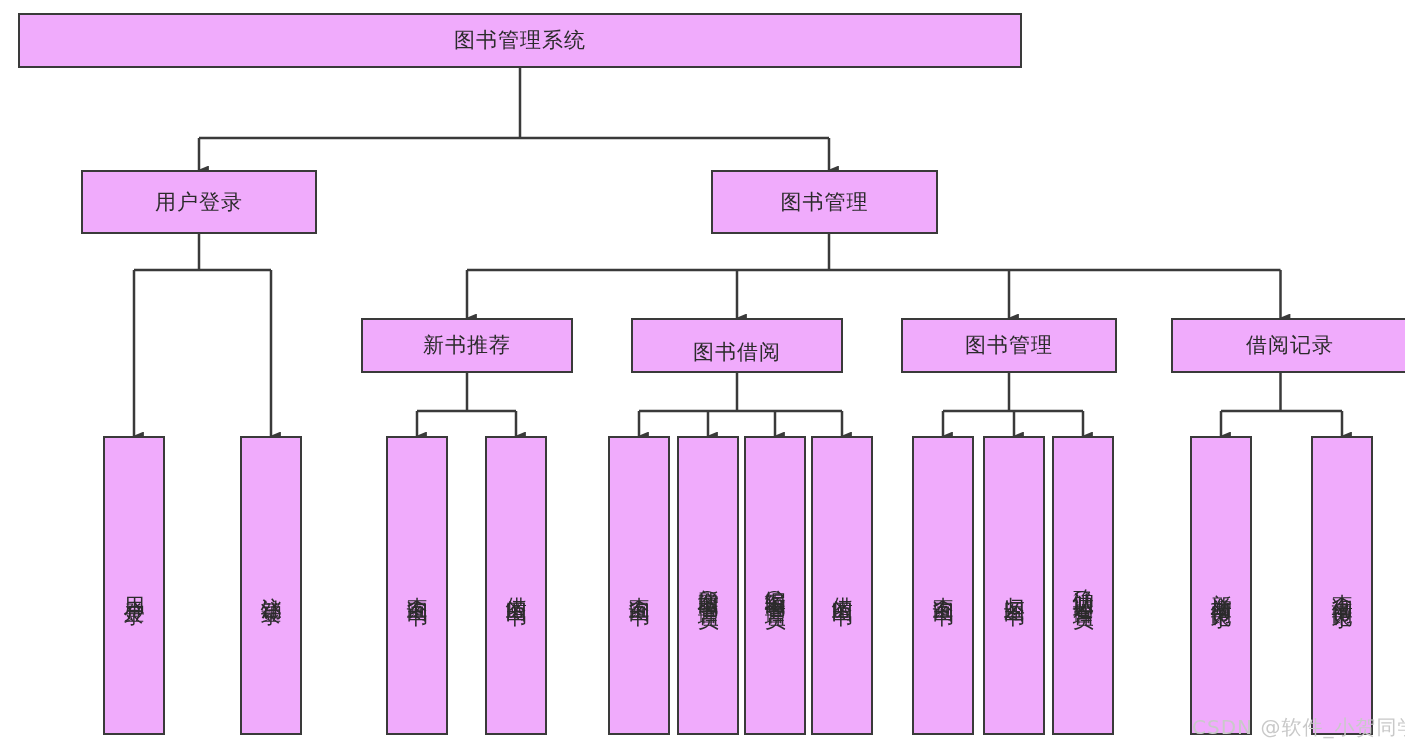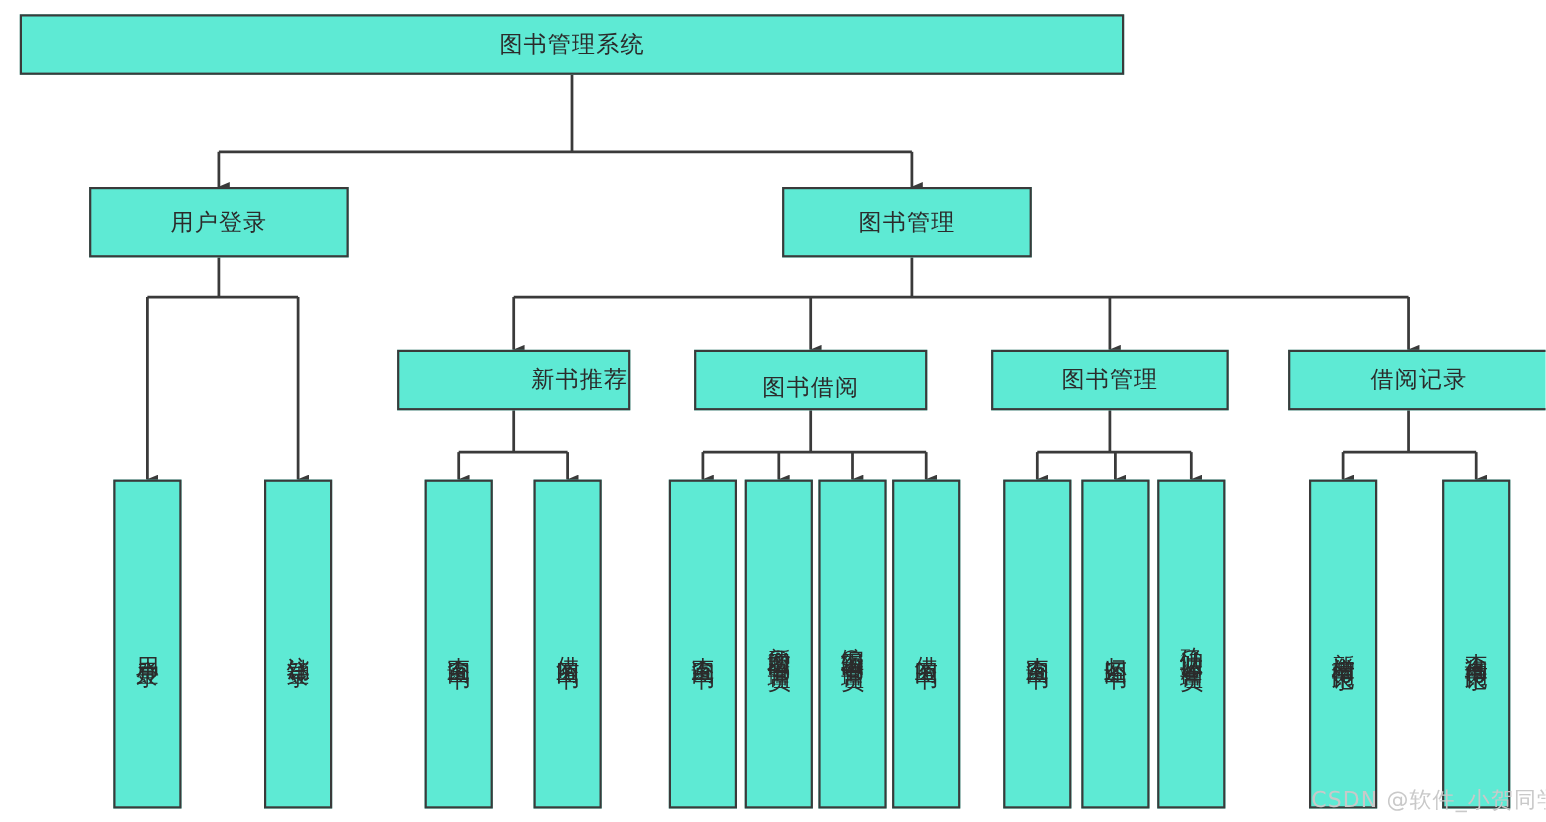--- a/index.html
+++ b/index.html
@@ -8,21 +8,21 @@
     background:#ffffff;
     font-family:"DejaVu Sans","Liberation Sans",sans-serif;
     overflow:hidden;
     position:relative;
   }
   #diagram{position:absolute;left:0;top:0;width:1405px;height:747px;}
   .svg-layer{position:absolute;left:0;top:0;width:1405px;height:747px;}
   .node{
     position:absolute;
     box-sizing:border-box;
-    background:#5eead4;
+    background:#f0abfc;
     border:2.5px solid #3a3a3a;
     display:flex;
     align-items:center;
     justify-content:center;
     overflow:hidden;
   }
   .node-label{
     color:#2b2b2b;
     font-size:21px;
     line-height:1.25;
@@ -99,21 +99,21 @@
   <div id="node-layer">
       <div class="node" style="left: 18px; top: 13px; width: 1004px; height: 55px; border-color: rgb(58, 58, 58);">
         <span class="node-label" style="color: rgb(43, 43, 43);">图书管理系统</span>
       </div>
       <div class="node" style="left: 81px; top: 170px; width: 236px; height: 64px; border-color: rgb(58, 58, 58);">
         <span class="node-label" style="color: rgb(43, 43, 43);">用户登录</span>
       </div>
       <div class="node" style="left: 711px; top: 170px; width: 227px; height: 64px; border-color: rgb(58, 58, 58);">
         <span class="node-label" style="color: rgb(43, 43, 43);">图书管理</span>
       </div>
-      <div class="node" style="left: 361px; top: 318px; width: 212px; height: 55px; border-color: rgb(58, 58, 58); justify-content: flex-end;">
+      <div class="node" style="left: 361px; top: 318px; width: 212px; height: 55px; border-color: rgb(58, 58, 58);">
         <span class="node-label" style="color: rgb(43, 43, 43);">新书推荐</span>
       </div>
       <div class="node" style="left: 631px; top: 318px; width: 212px; height: 55px; border-color: rgb(58, 58, 58);">
         <span class="node-label" style="color: rgb(43, 43, 43); margin-top: 13px;">图书借阅</span>
       </div>
       <div class="node" style="left: 901px; top: 318px; width: 216px; height: 55px; border-color: rgb(58, 58, 58);">
         <span class="node-label" style="color: rgb(43, 43, 43);">图书管理</span>
       </div>
       <div class="node" style="left: 1171px; top: 318px; width: 238px; height: 55px; border-color: rgb(58, 58, 58);">
         <span class="node-label" style="color: rgb(43, 43, 43);">借阅记录</span>

